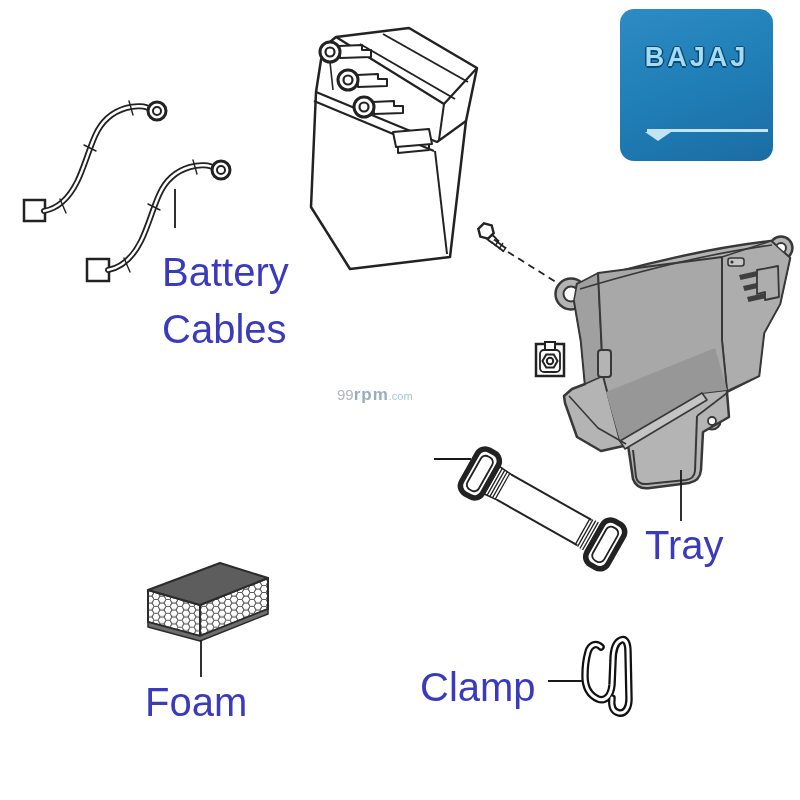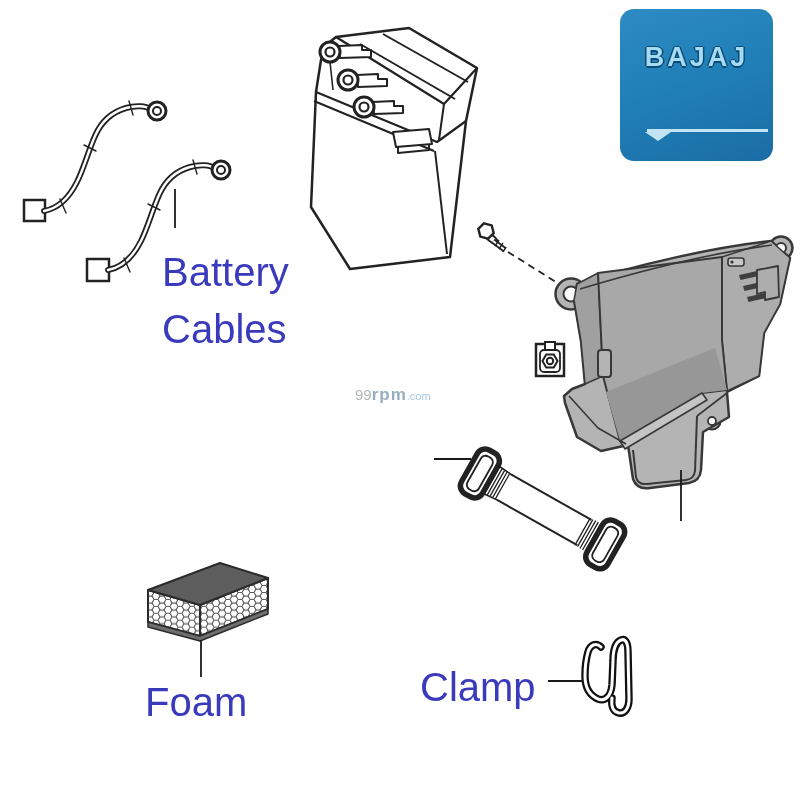--- a/index.html
+++ b/index.html
@@ -16,21 +16,21 @@
               text-shadow:-1.5px 0 #0b4a75,1.5px 0 #0b4a75,0 -1.5px #0b4a75,0 1.5px #0b4a75;}
   .logo-genuine{position:absolute;left:0;width:100%;top:72px;text-align:center;
                 font-size:20px;font-weight:600;letter-spacing:1px;color:#c8e8f6;}
   .logo-parts{position:absolute;left:14px;width:100%;top:90px;text-align:center;
               font-size:32px;font-weight:bold;color:#ffffff;text-shadow:1px 1px 0 #16609b;}
   .logo-underline{position:absolute;left:27px;top:120px;width:121px;height:3px;background:#c2e4f4;}
   .logo-chevron{position:absolute;left:25px;top:123px;width:0;height:0;
                 border-left:13px solid transparent;border-right:13px solid transparent;
                 border-top:9px solid #c2e4f4;}
   
-  .watermark{position:absolute;left:355px;top:385px;white-space:nowrap;}
+  .watermark{position:absolute;left:337px;top:385px;white-space:nowrap;}
   .wm-99{font-size:15px;color:#b3b7ba;}
   .wm-rpm{font-size:17px;font-weight:bold;color:#98aebf;letter-spacing:1px;}
   .wm-com{font-size:11px;color:#a4c6e0;}
 </style>
 </head>
 <body>
 
 <div class="stage">
 
   <svg class="artwork" width="800" height="800" viewBox="0 0 800 800">
@@ -182,20 +182,21 @@
       <line x1="681" y1="470" x2="681" y2="521"></line>
       <line x1="201" y1="640" x2="201" y2="677"></line>
       <line x1="548" y1="681" x2="583" y2="681"></line>
     </g>
   </svg>
 
   <div class="part-label" style="left:162px;top:244px;">
     <div>Battery</div>
     <div>Cables</div>
   </div>
+  <div class="part-label" style="left:645px;top:517px;">Tray</div>
   <div class="part-label" style="left:420px;top:659px;">Clamp</div>
   <div class="part-label" style="left:145px;top:674px;">Foam</div>
 
   <div class="watermark">
     <span class="wm-99">99</span><span class="wm-rpm">rpm</span><span class="wm-com">.com</span>
   </div>
 
   <div class="logo">
     <div class="logo-brand">BAJAJ</div>
     <div class="logo-underline"></div>

